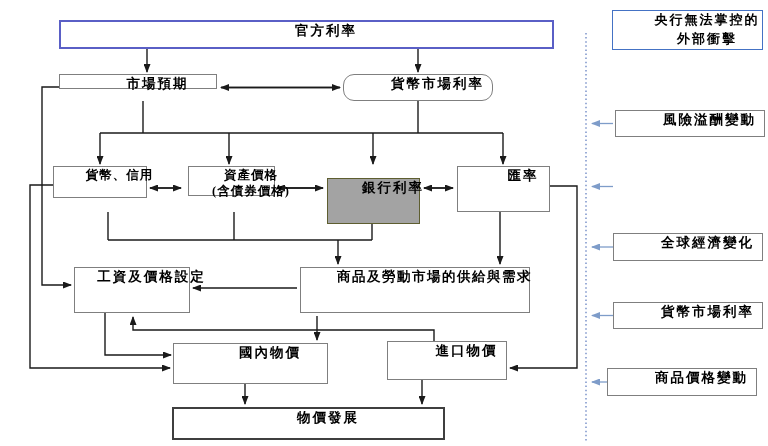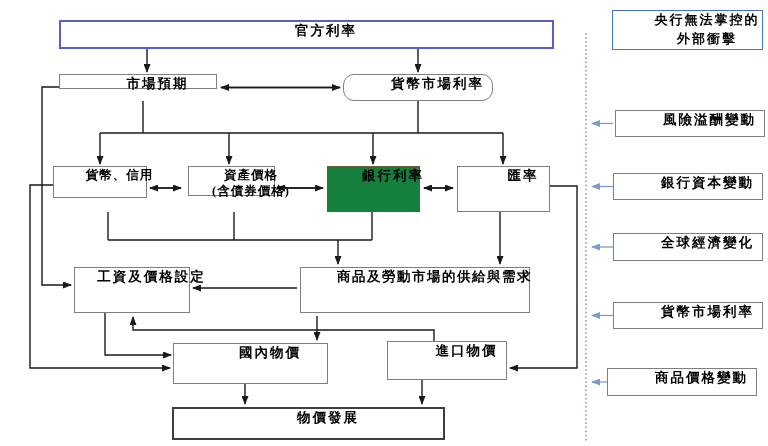--- a/index.html
+++ b/index.html
@@ -24,21 +24,21 @@
     font-weight: bold;
     font-size: 13.5px;
     letter-spacing: 2px;
     line-height: 1.3;
     color: #000000;
     text-align: center;
     white-space: nowrap;
     padding-left: 39px;
   }
   .node.blue-border { border: 2px solid #5a5fc6; }
-  .node.highlight { background: #15803d; border-color: #5e5e30; }
+  .node.highlight { background: #a3a3a3; border-color: #5e5e30; margin-top: 12px; }
   .node.thick { border: 2px solid #3f3f3f; }
   .node.ext-header { border: 1.6px solid #4472c4; font-size: 13px; line-height: 1.45; }
   .node.small2 { font-size: 12.5px; letter-spacing: 1px; }
   .node.wide-text { letter-spacing: 1.5px; }
 </style>
 </head>
 <body>
 
 <div class="canvas">
 
@@ -155,23 +155,20 @@
 
   <div class="node ext-header" style="left:612px; top:10px; width:151px; height:40px;">
     <span>央行無法掌控的</span>
     <span>外部衝擊</span>
   </div>
 
   <div class="node" style="left:615px; top:110px; width:150px; height:27px;">
     <span>風險溢酬變動</span>
   </div>
 
-  <div class="node" style="left:613px; top:173px; width:150px; height:27px;">
-    <span>銀行資本變動</span>
-  </div>
 
   <div class="node" style="left:613px; top:233px; width:150px; height:28px;">
     <span>全球經濟變化</span>
   </div>
 
   <div class="node" style="left:613px; top:302px; width:150px; height:27px;">
     <span>貨幣市場利率</span>
   </div>
 
   <div class="node" style="left:607px; top:368px; width:150px; height:28px;">

